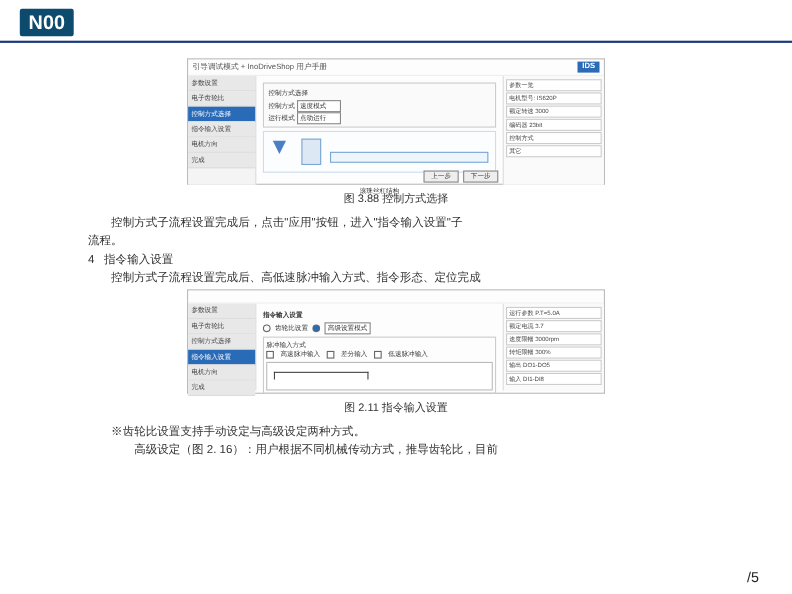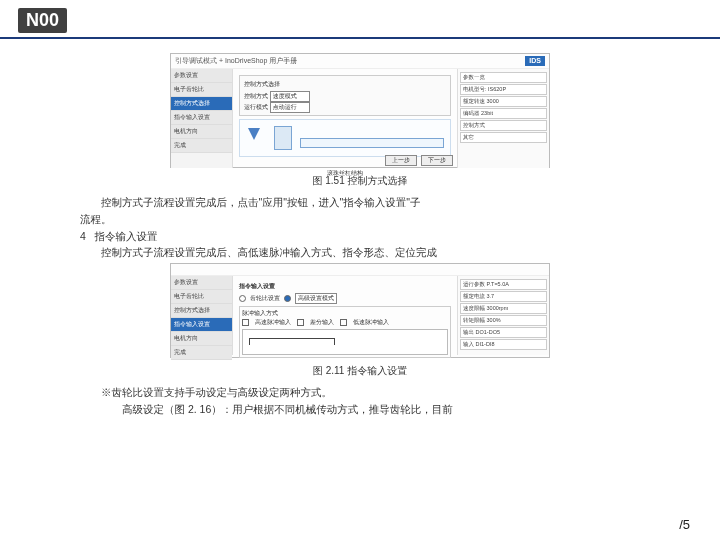--- a/index.html
+++ b/index.html
@@ -1,19 +1,19 @@
 <!DOCTYPE html>
 <html><head>
 <meta charset="utf-8">
 <style>
   * { margin: 0; padding: 0; box-sizing: border-box; }
   body { width: 720px; height: 540px; background: #fff; font-family: "Microsoft YaHei", Arial, sans-serif; position: relative; overflow: hidden; }
   
   .header { display: flex; align-items: center; padding: 8px 0 0 18px; gap: 12px; }
-  .badge { background: #404040; color: #fff; font-weight: bold; font-size: 18px; padding: 2px 8px; border-radius: 2px; }
+  .badge { background: #0c4a6e; color: #fff; font-weight: bold; font-size: 18px; padding: 2px 8px; border-radius: 2px; }
   .htitle { font-size: 22px; font-weight: bold; color: #222; }
   .hr1 { border: none; border-top: 2px solid #1b3a7a; margin-top: 4px; }
   
   .content { padding: 10px 80px 0 80px; font-size: 10px; color: #333; }
   
   .figbox { border: 1px solid #bbb; background: #fdfdfd; margin: 4px auto; position: relative; }
   .fig1 { width: 380px; height: 115px; }
   .fig2 { width: 380px; height: 95px; margin-top: 2px; }
   
   .fig-top { display: flex; justify-content: space-between; font-size: 7px; color: #555; padding: 2px 4px; border-bottom: 1px solid #eee; }
@@ -111,21 +111,21 @@
       <div class="rightcol">
         <div class="rc-item">参数一览</div>
         <div class="rc-item">电机型号: IS620P</div>
         <div class="rc-item">额定转速 3000</div>
         <div class="rc-item">编码器 23bit</div>
         <div class="rc-item">控制方式</div>
         <div class="rc-item">其它</div>
       </div>
     </div>
   </div>
-  <div class="caption">图 1.51 控制方式选择</div>
+  <div class="caption">图 3.88 控制方式选择</div>
 
   <div class="bodytext">
     <div class="indent">控制方式子流程设置完成后，点击"应用"按钮，进入"指令输入设置"子</div>
     <div>流程。</div>
     <div>
       <span>4</span>&nbsp;&nbsp;
       <span>指令输入设置</span>
     </div>
     <div class="indent">控制方式子流程设置完成后、高低速脉冲输入方式、指令形态、定位完成</div>
   </div>

